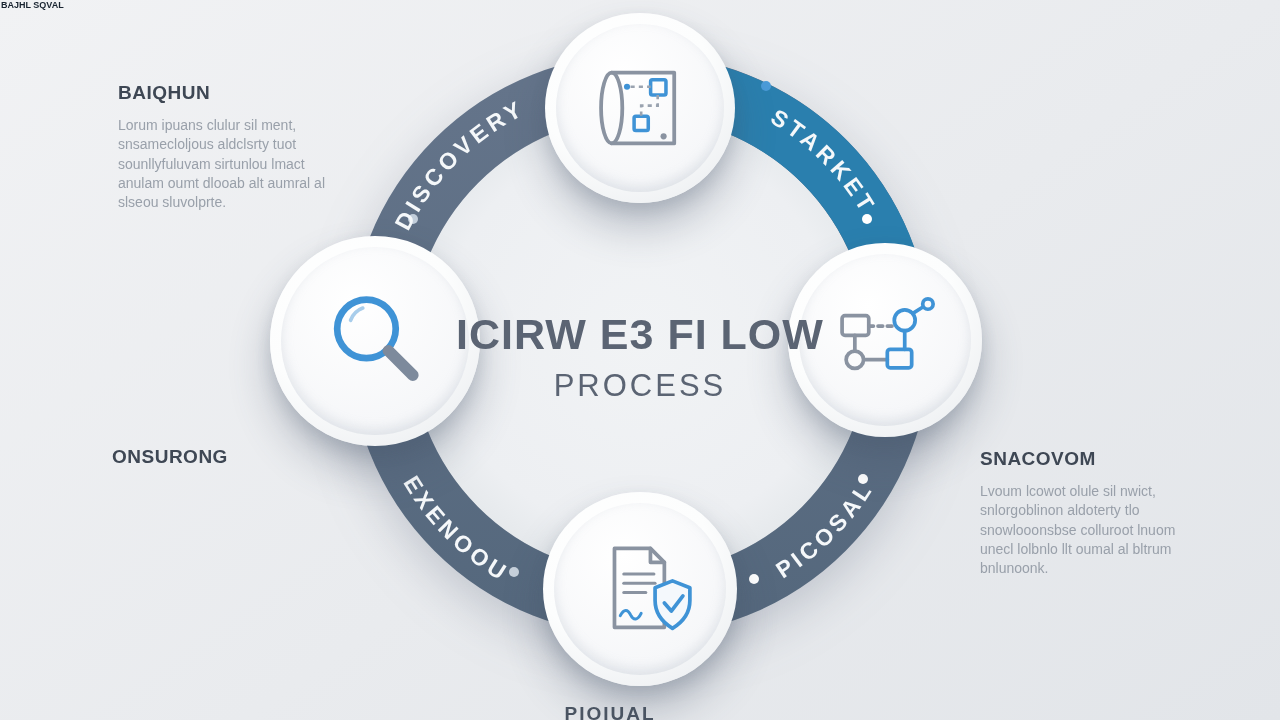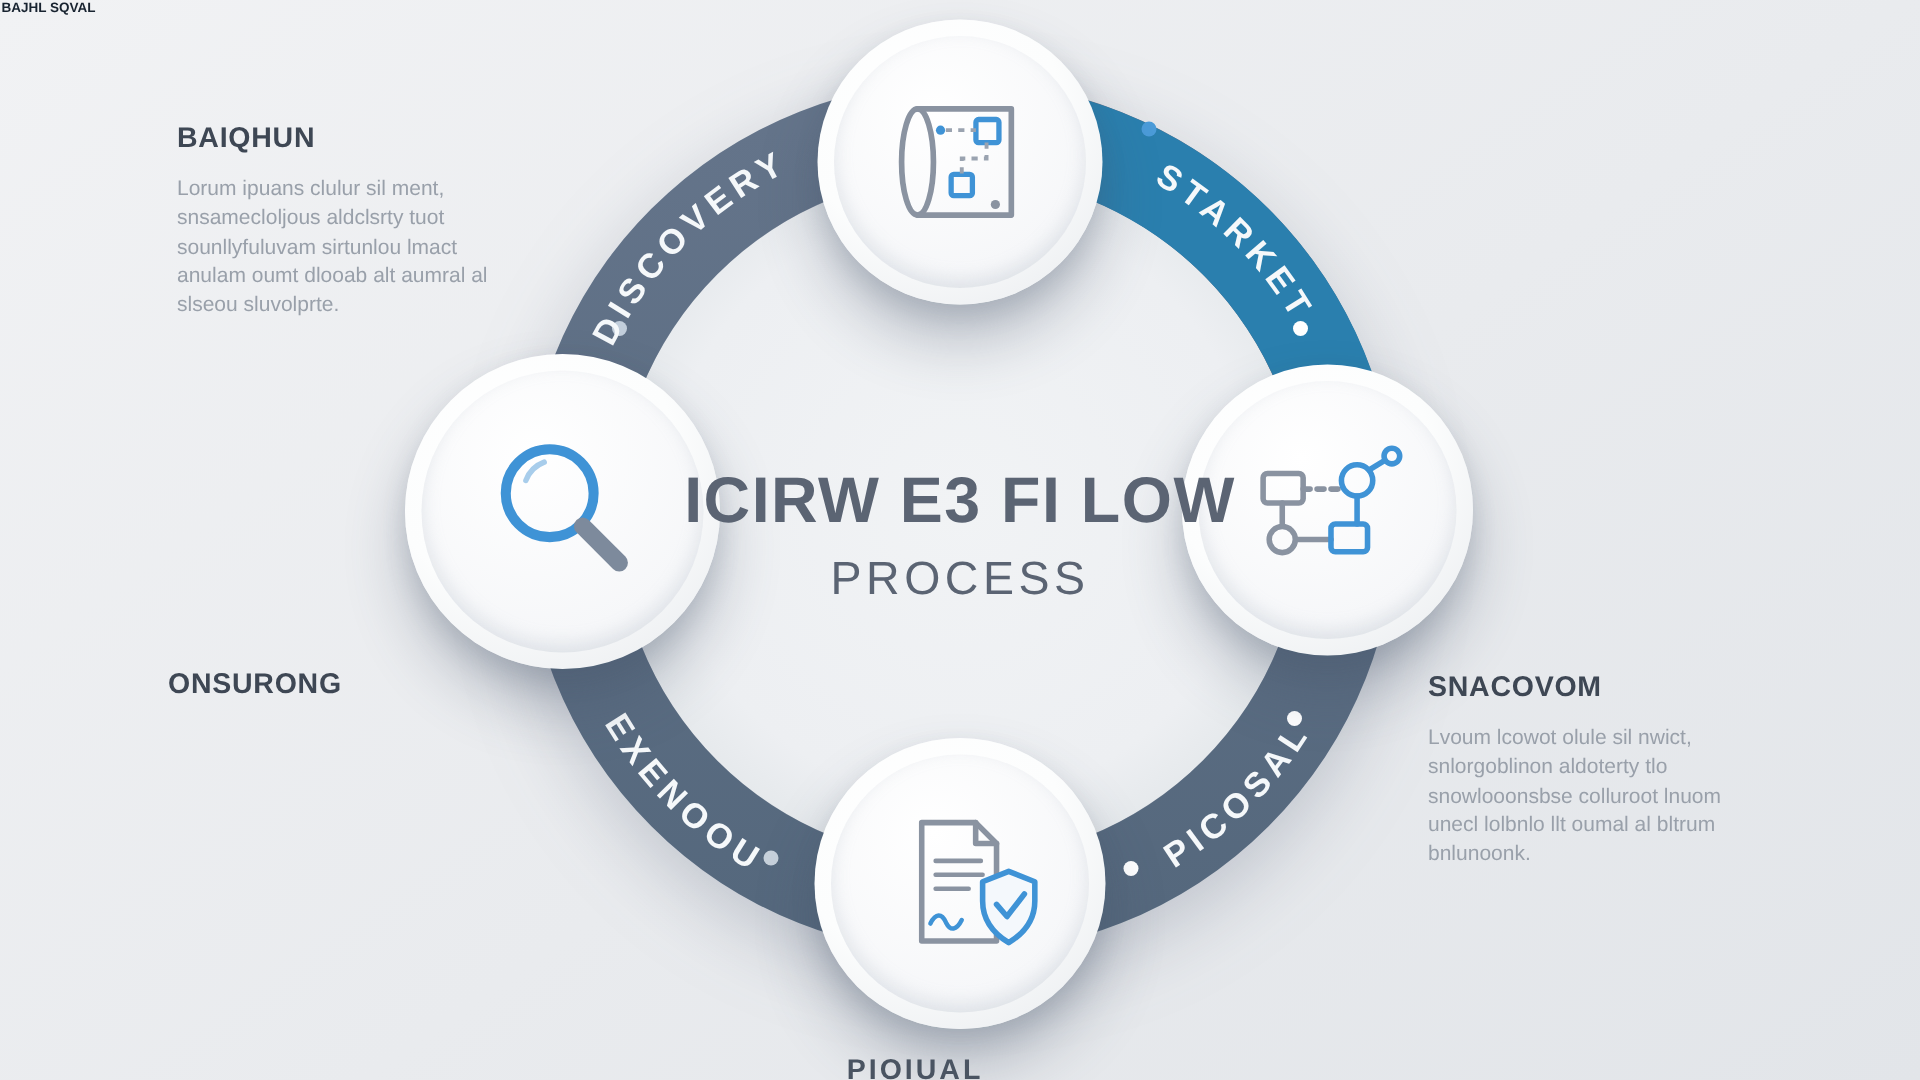--- a/index.html
+++ b/index.html
@@ -27,21 +27,21 @@
   .center-title{position:absolute;z-index:2;left:640px;top:310px;transform:translateX(-50%);
     text-align:center;color:#5b6473;}
   .center-title .l1{font-size:43px;font-weight:600;letter-spacing:1px;white-space:nowrap;}
   .center-title .l2{font-size:31px;font-weight:400;letter-spacing:3px;margin-top:9px;}
   .tb{position:absolute;z-index:3;width:218px;}
   .tb h3{margin:0;font-size:19px;font-weight:700;color:#3e4754;letter-spacing:.5px;}
   .tb p{margin:12px 0 0;font-size:14px;line-height:1.38;color:#99a0aa;}
   .tb-tl{left:118px;top:82px;width:212px;}
   .tb-tr{left:952px;top:78px;}
   .tb-bl{left:112px;top:418px;width:214px;margin-top:28px;}
-  .tb-br{left:952px;top:448px;width:214px;}
+  .tb-br{left:980px;top:448px;width:214px;}
   .bottom-caption{position:absolute;z-index:3;left:505px;width:210px;top:703px;
     text-align:center;font-size:19px;font-weight:700;letter-spacing:2px;color:#4a5462;}
   .corner-artifact{position:absolute;z-index:3;left:1px;top:0;width:74px;
     font-size:9px;font-weight:700;color:#182330;line-height:1.15;}
 </style>
 </head>
 <body>
 
 <div class="canvas">
 

